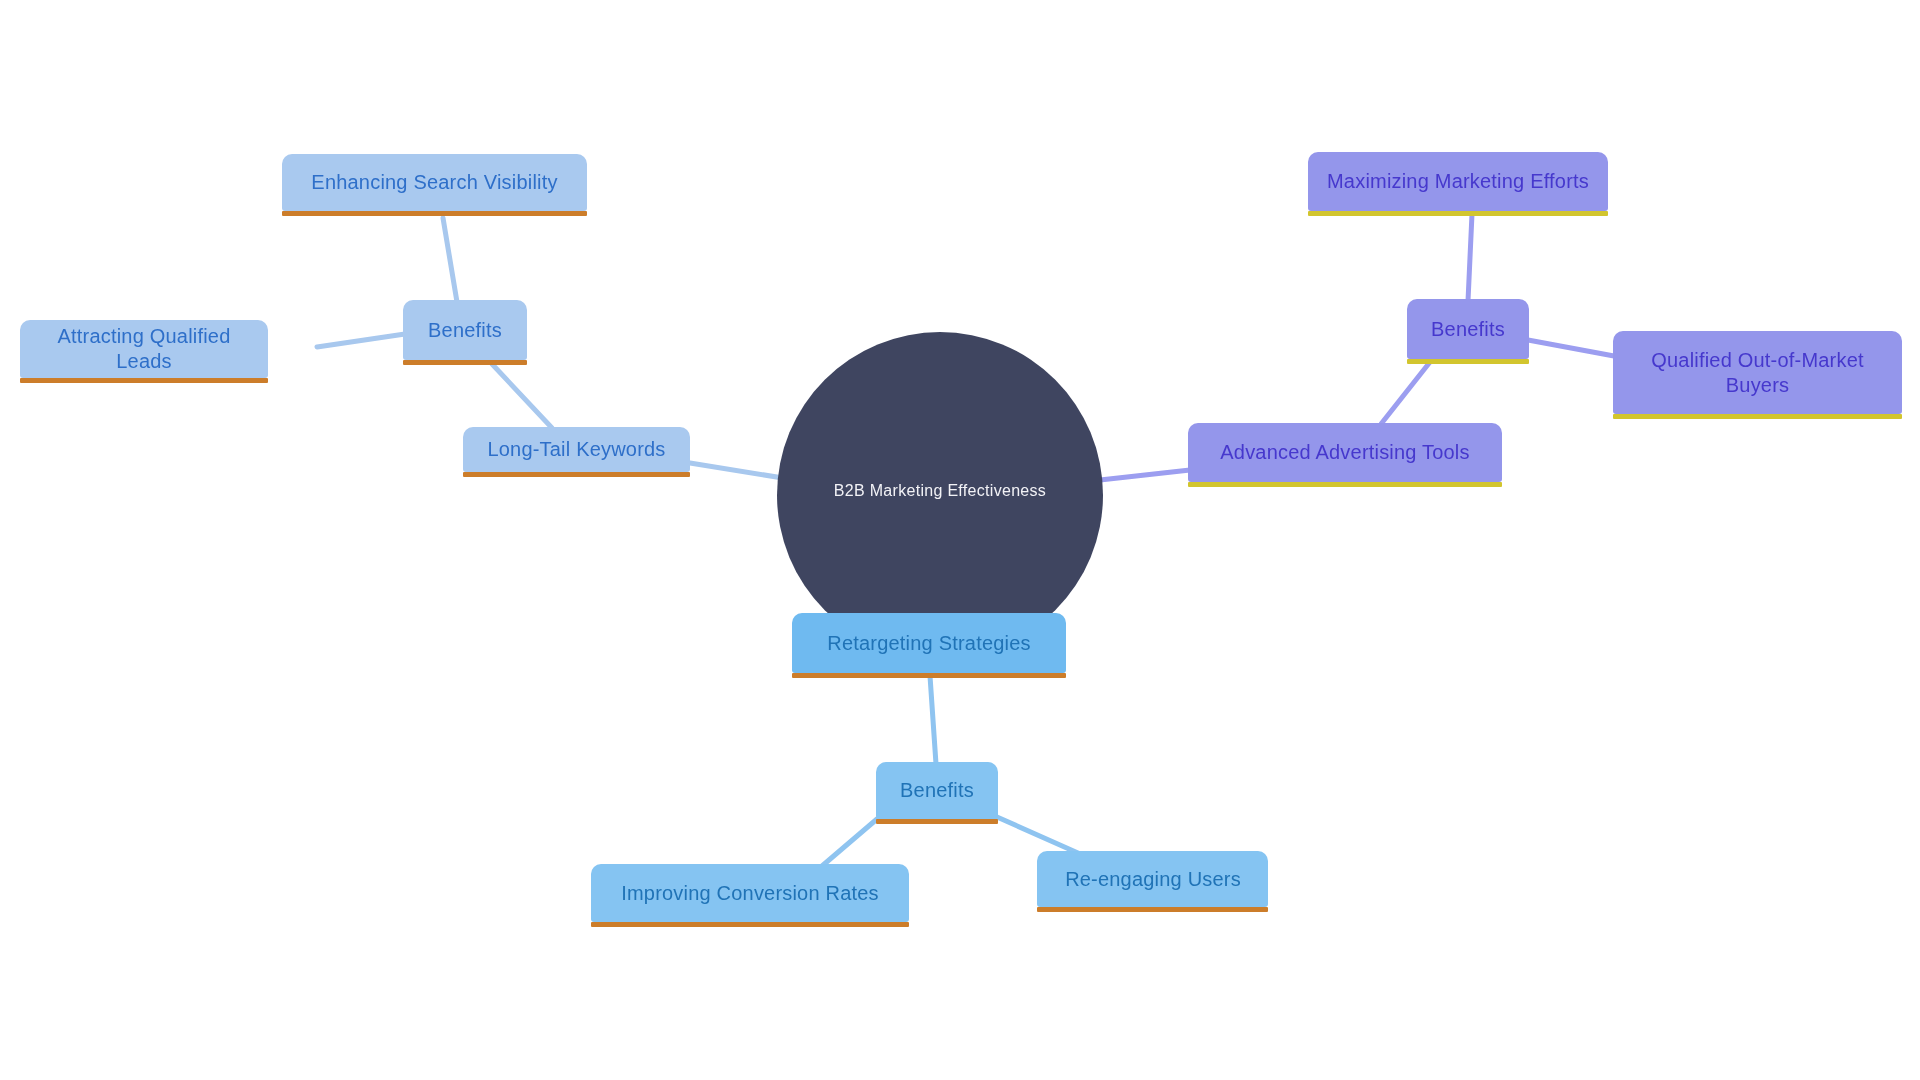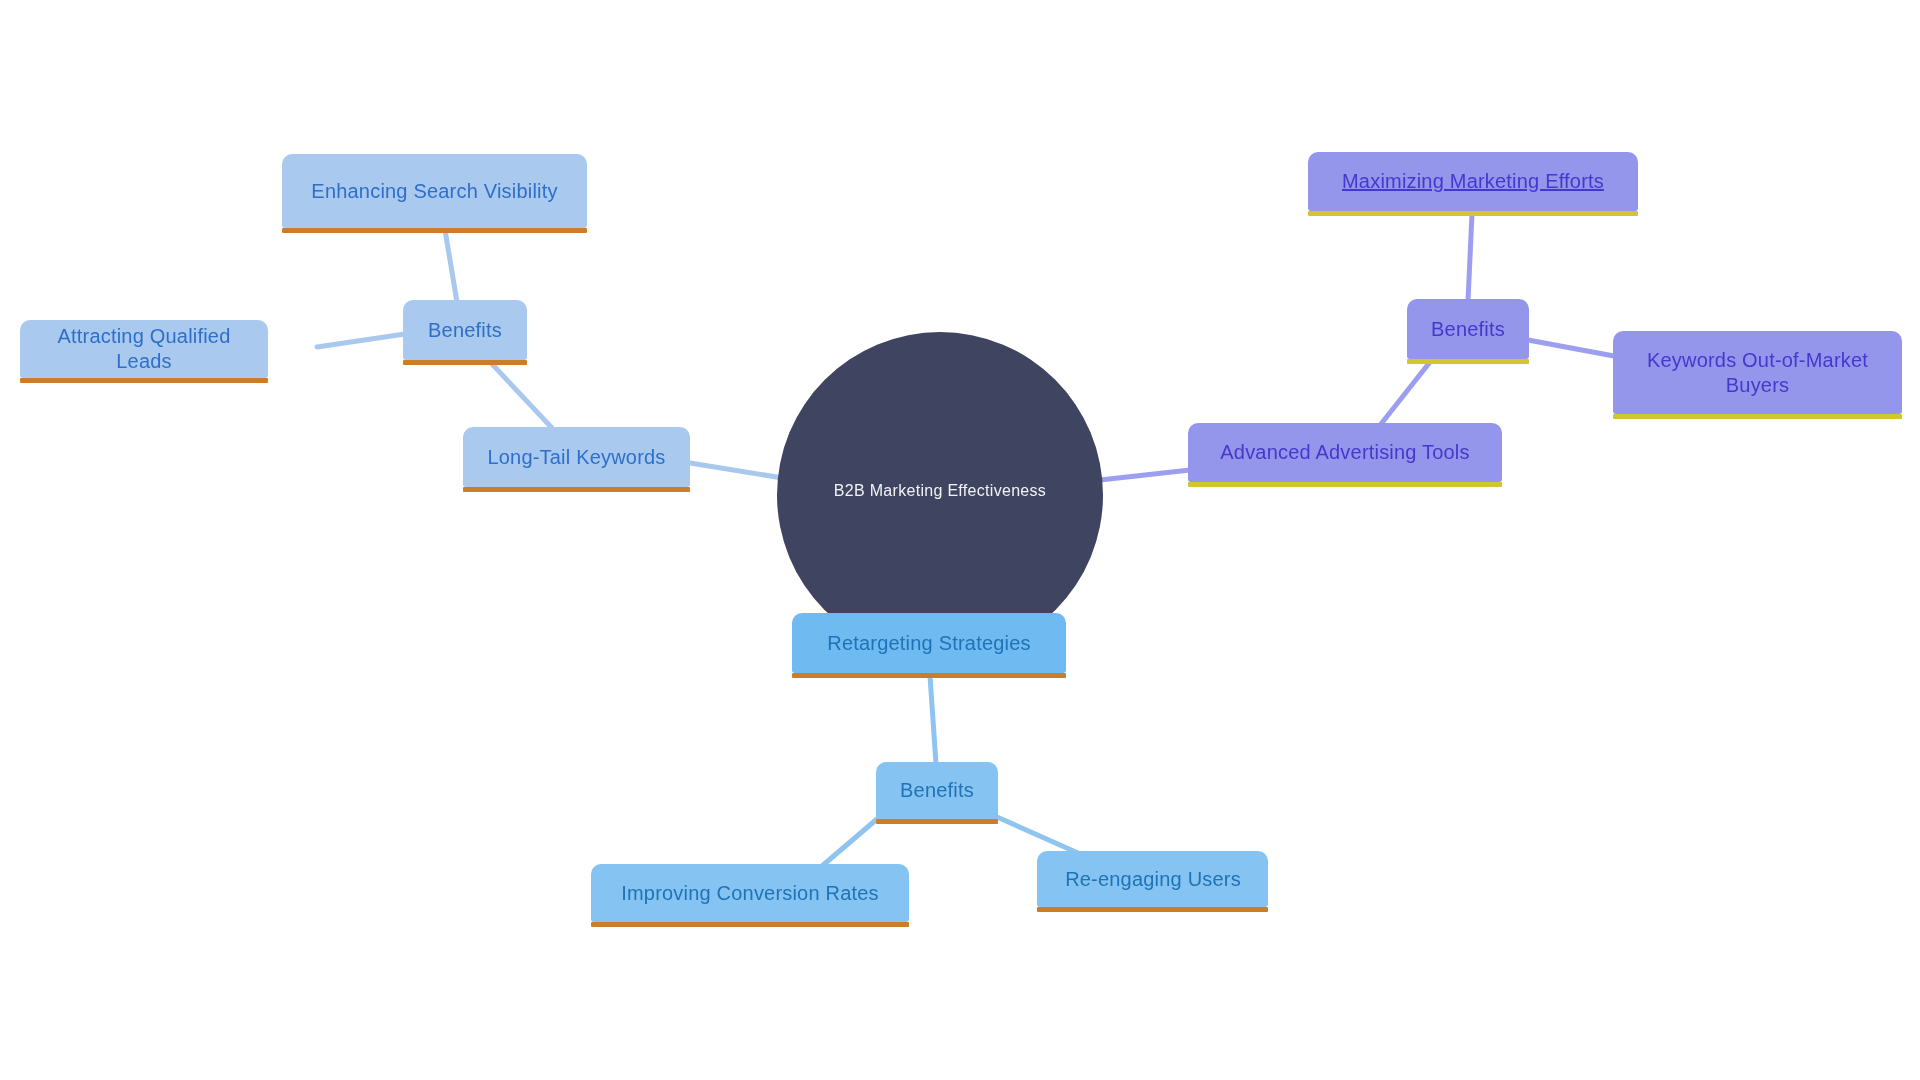--- a/index.html
+++ b/index.html
@@ -67,31 +67,31 @@
   .branch-left::after { background: var(--orange-underline, #CC7D2A); }
   
   .branch-bottom { background: var(--bottom-bg, #85C4F2); color: var(--bottom-text, #2073B6); }
   .branch-bottom::after { background: var(--orange-underline, #CC7D2A); }
   .node-retargeting { background: var(--retargeting-bg, #6FBAF0); }
   
   .branch-right { background: var(--purple-bg, #9496EB); color: var(--purple-text, #4638CD); }
   .branch-right::after { background: var(--yellow-underline, #D2C52E); }
 
   
-  .node-enhancing   { left: 282px;  top: 154px; width: 305px; height: 74px; }
+  .node-enhancing   { left: 282px;  top: 154px; width: 305px; height: 57px; }
   .node-attracting  { left: 20px;   top: 320px; width: 248px; height: 58px; }
   .node-benefits-left { left: 403px; top: 300px; width: 124px; height: 60px; }
-  .node-longtail    { left: 463px;  top: 427px; width: 227px; height: 60px; }
+  .node-longtail    { left: 463px;  top: 427px; width: 227px; height: 45px; }
   .node-retargeting { left: 792px;  top: 613px; width: 274px; height: 60px; }
   .node-benefits-bottom { left: 876px; top: 762px; width: 122px; height: 57px; }
   .node-improving   { left: 591px;  top: 864px; width: 318px; height: 58px; }
   .node-reengaging  { left: 1037px; top: 851px; width: 231px; height: 56px; padding-left: 9px; }
   .node-advanced    { left: 1188px; top: 423px; width: 314px; height: 59px; }
   .node-benefits-right { left: 1407px; top: 299px; width: 122px; height: 60px; }
-  .node-maximizing  { left: 1308px; top: 152px; width: 330px; height: 59px; text-decoration: underline; }
+  .node-maximizing  { left: 1308px; top: 152px; width: 300px; height: 59px; }
   .node-engaging    { left: 1613px; top: 331px; width: 289px; height: 83px; }
 </style>
 </head>
 <body>
 
 <div class="stage">
 
   <svg class="connector-layer" viewBox="0 0 1920 1080" xmlns="http://www.w3.org/2000/svg">
 
     <line x1="443" y1="218" x2="457" y2="302" stroke="#A8C8EE" stroke-width="5" stroke-linecap="round"></line>
@@ -141,16 +141,16 @@
   <div class="node branch-right node-advanced">
     <span>Advanced Advertising Tools</span>
   </div>
   <div class="node branch-right node-benefits-right">
     <span>Benefits</span>
   </div>
   <div class="node branch-right node-maximizing">
     <span>Maximizing Marketing Efforts</span>
   </div>
   <div class="node branch-right node-engaging">
-    <span>Keywords Out-of-Market Buyers</span>
+    <span>Qualified Out-of-Market Buyers</span>
   </div>
 
 </div>
 
 </body></html>

